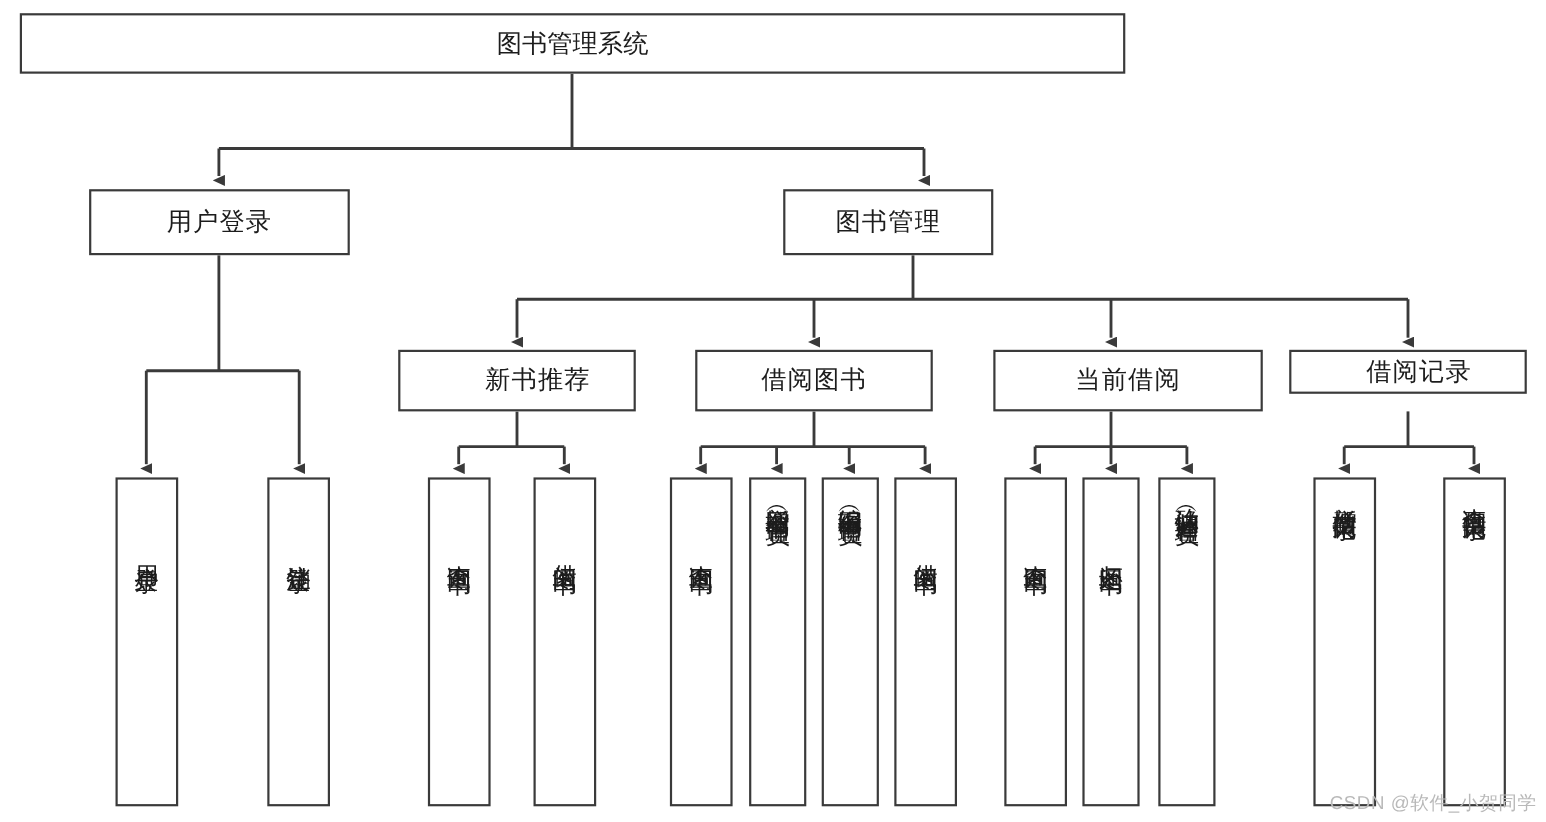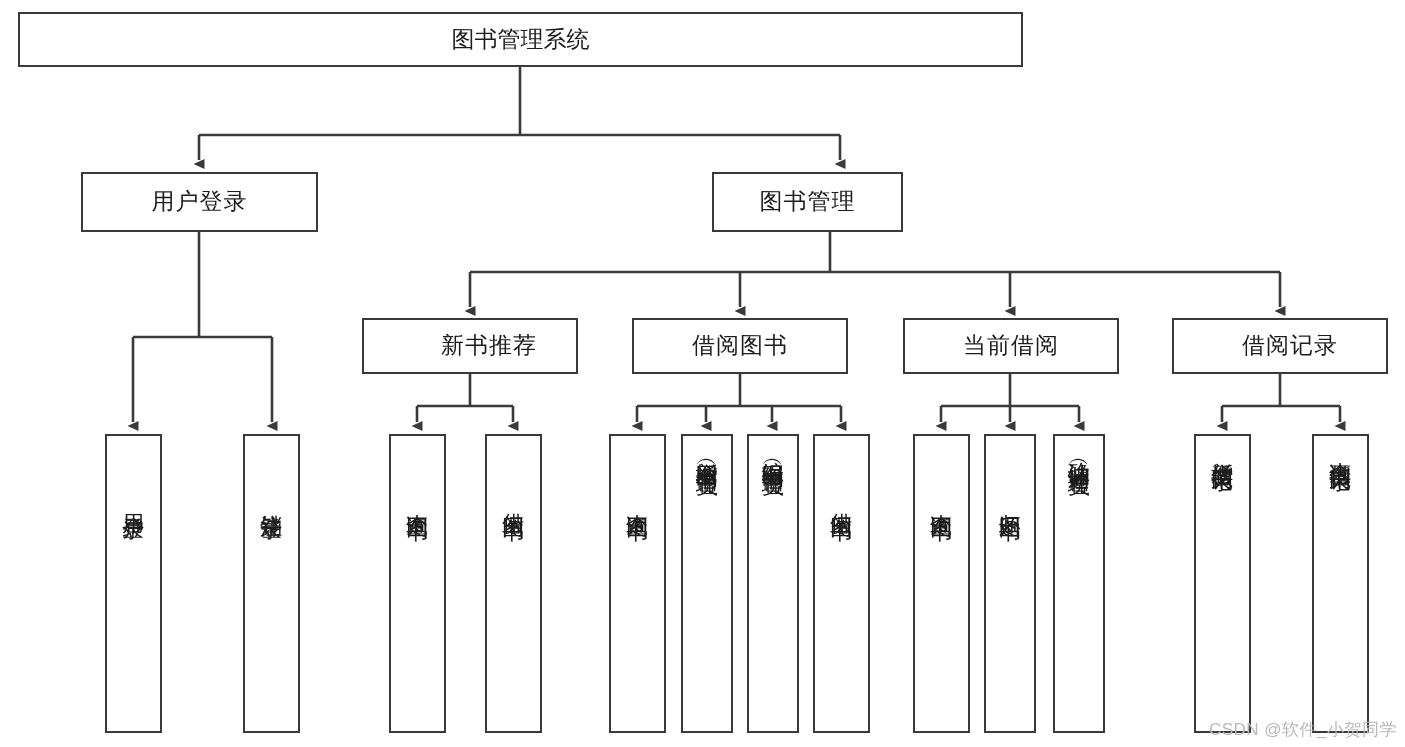--- a/index.html
+++ b/index.html
@@ -138,24 +138,24 @@
   <div class="node horiz" style="left:712px; top:172px; width:191px; height:60px;text-align:right;">
     <span>图书管理</span>
   </div>
 
   <div class="node horiz" style="left:362px; top:318px; width:216px; height:56px;padding-left:38px;">
     <span>新书推荐</span>
   </div>
   <div class="node horiz" style="left:632px; top:318px; width:216px; height:56px;">
     <span>借阅图书</span>
   </div>
-  <div class="node horiz" style="left:903px; top:318px; width:216px; height:56px;">
+  <div class="node horiz" style="left:903px; top:318px; width:245px; height:56px;">
     <span>当前借阅</span>
   </div>
-  <div class="node horiz" style="left:1172px; top:318px; width:216px; height:56px;padding-left:20px;">
+  <div class="node horiz" style="left:1172px; top:318px; width:216px; height:40px;padding-left:20px;">
     <span>借阅记录</span>
   </div>
 
   <div class="node vert pad-top" style="left:105px; top:434px; width:57px; height:299px;">
     <span class="vlabel">用户登录</span>
   </div>
   <div class="node vert pad-top" style="left:243px; top:434px; width:57px; height:299px;">
     <span class="vlabel">注销登录</span>
   </div>
 

